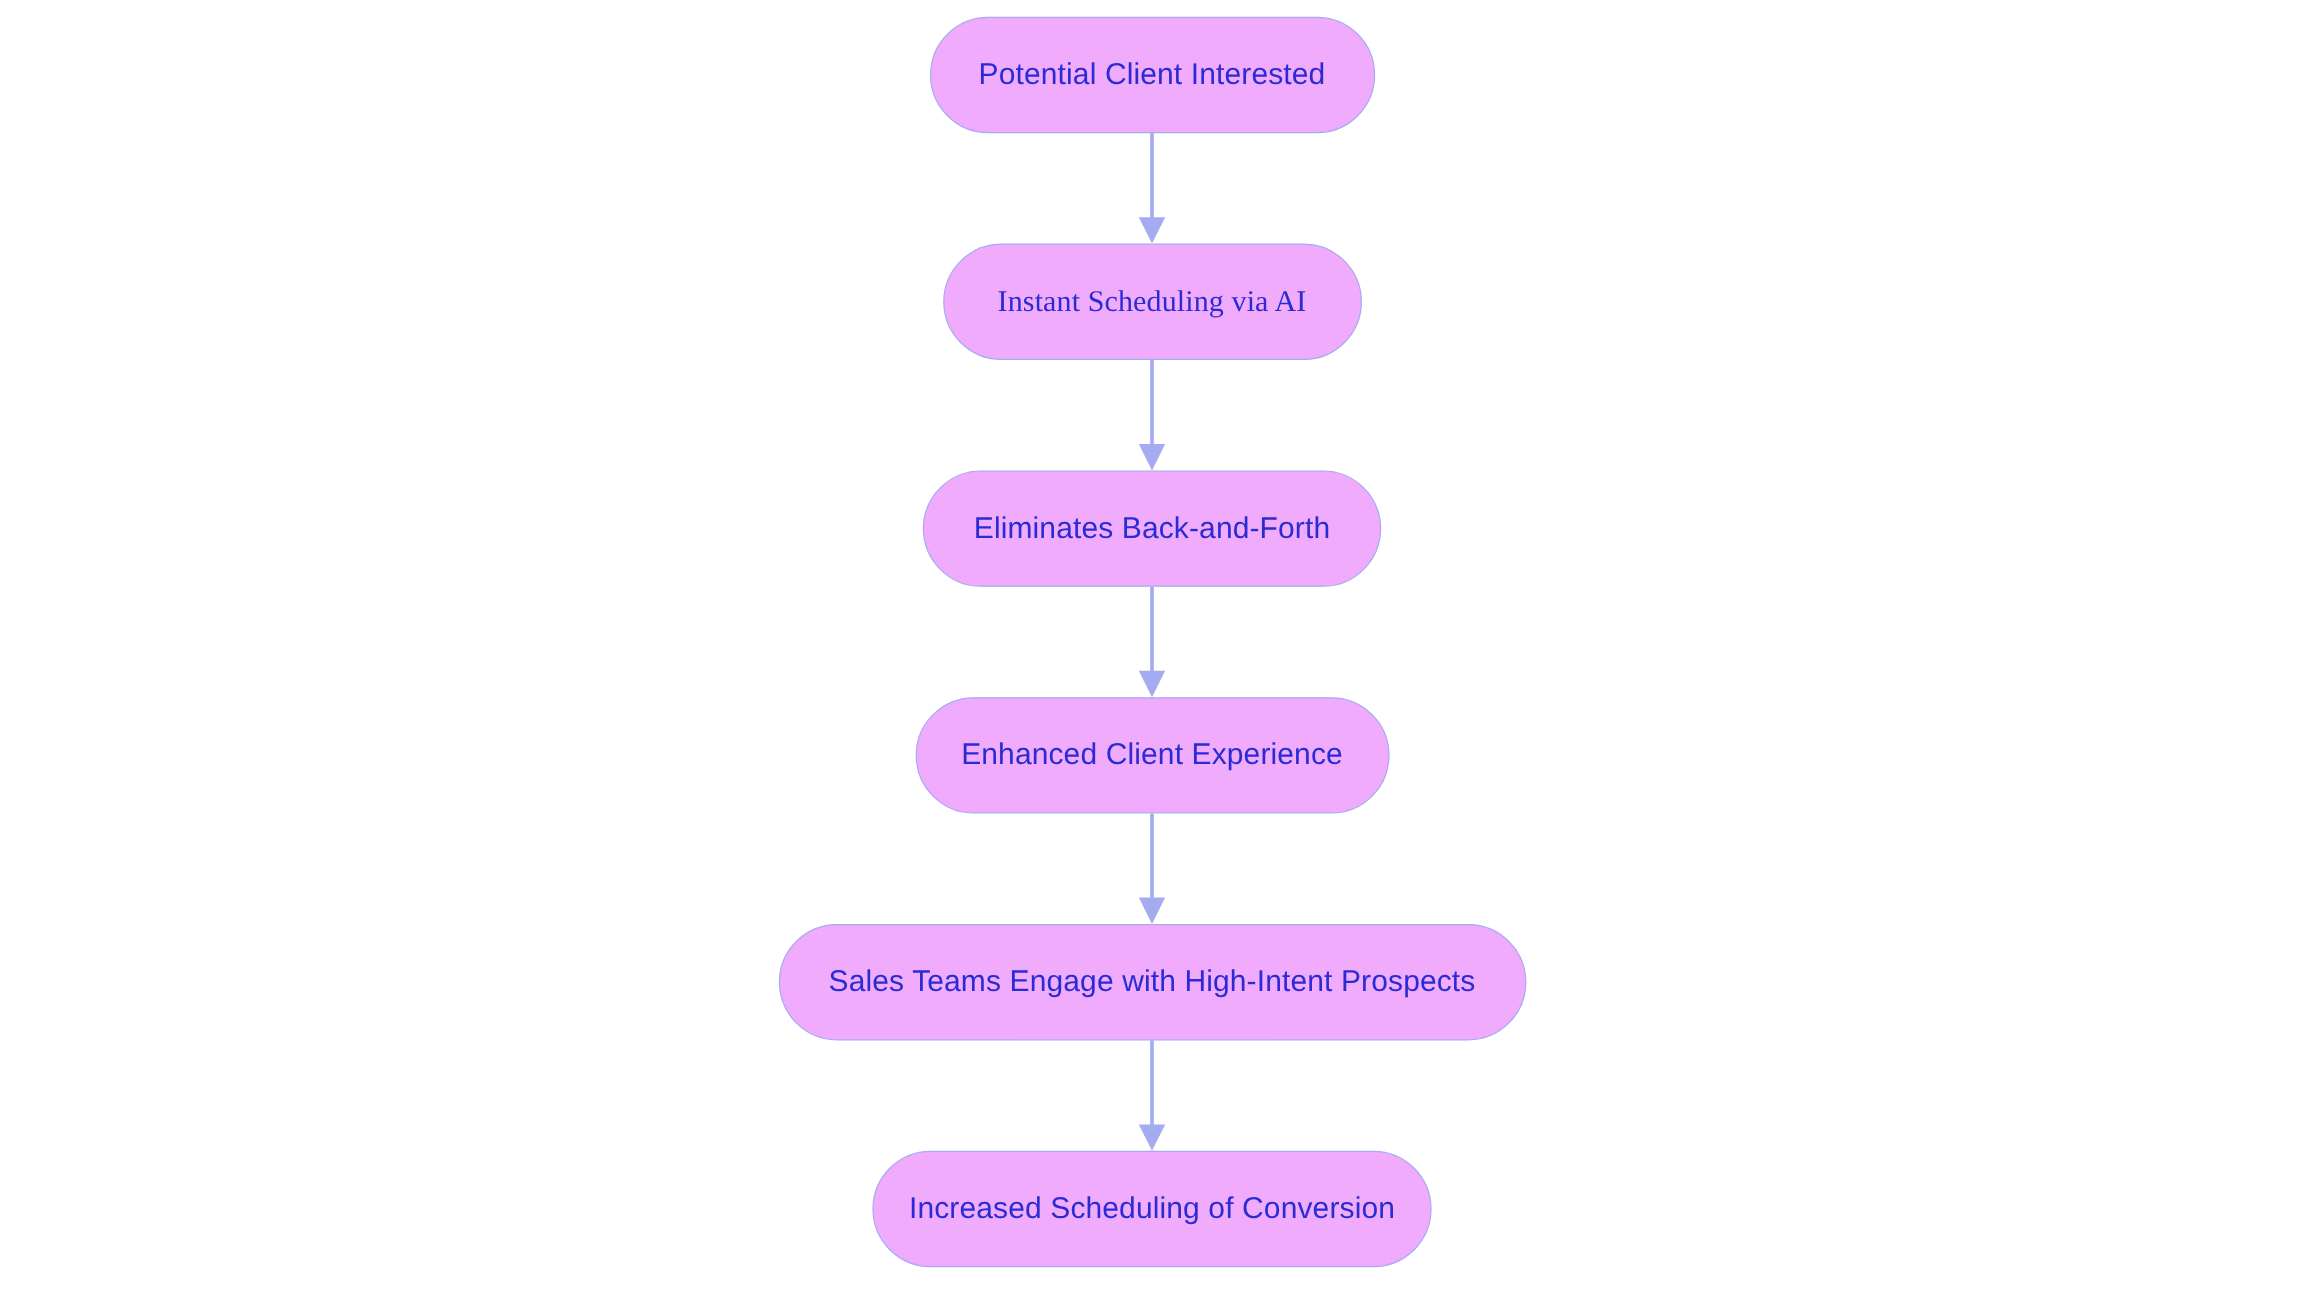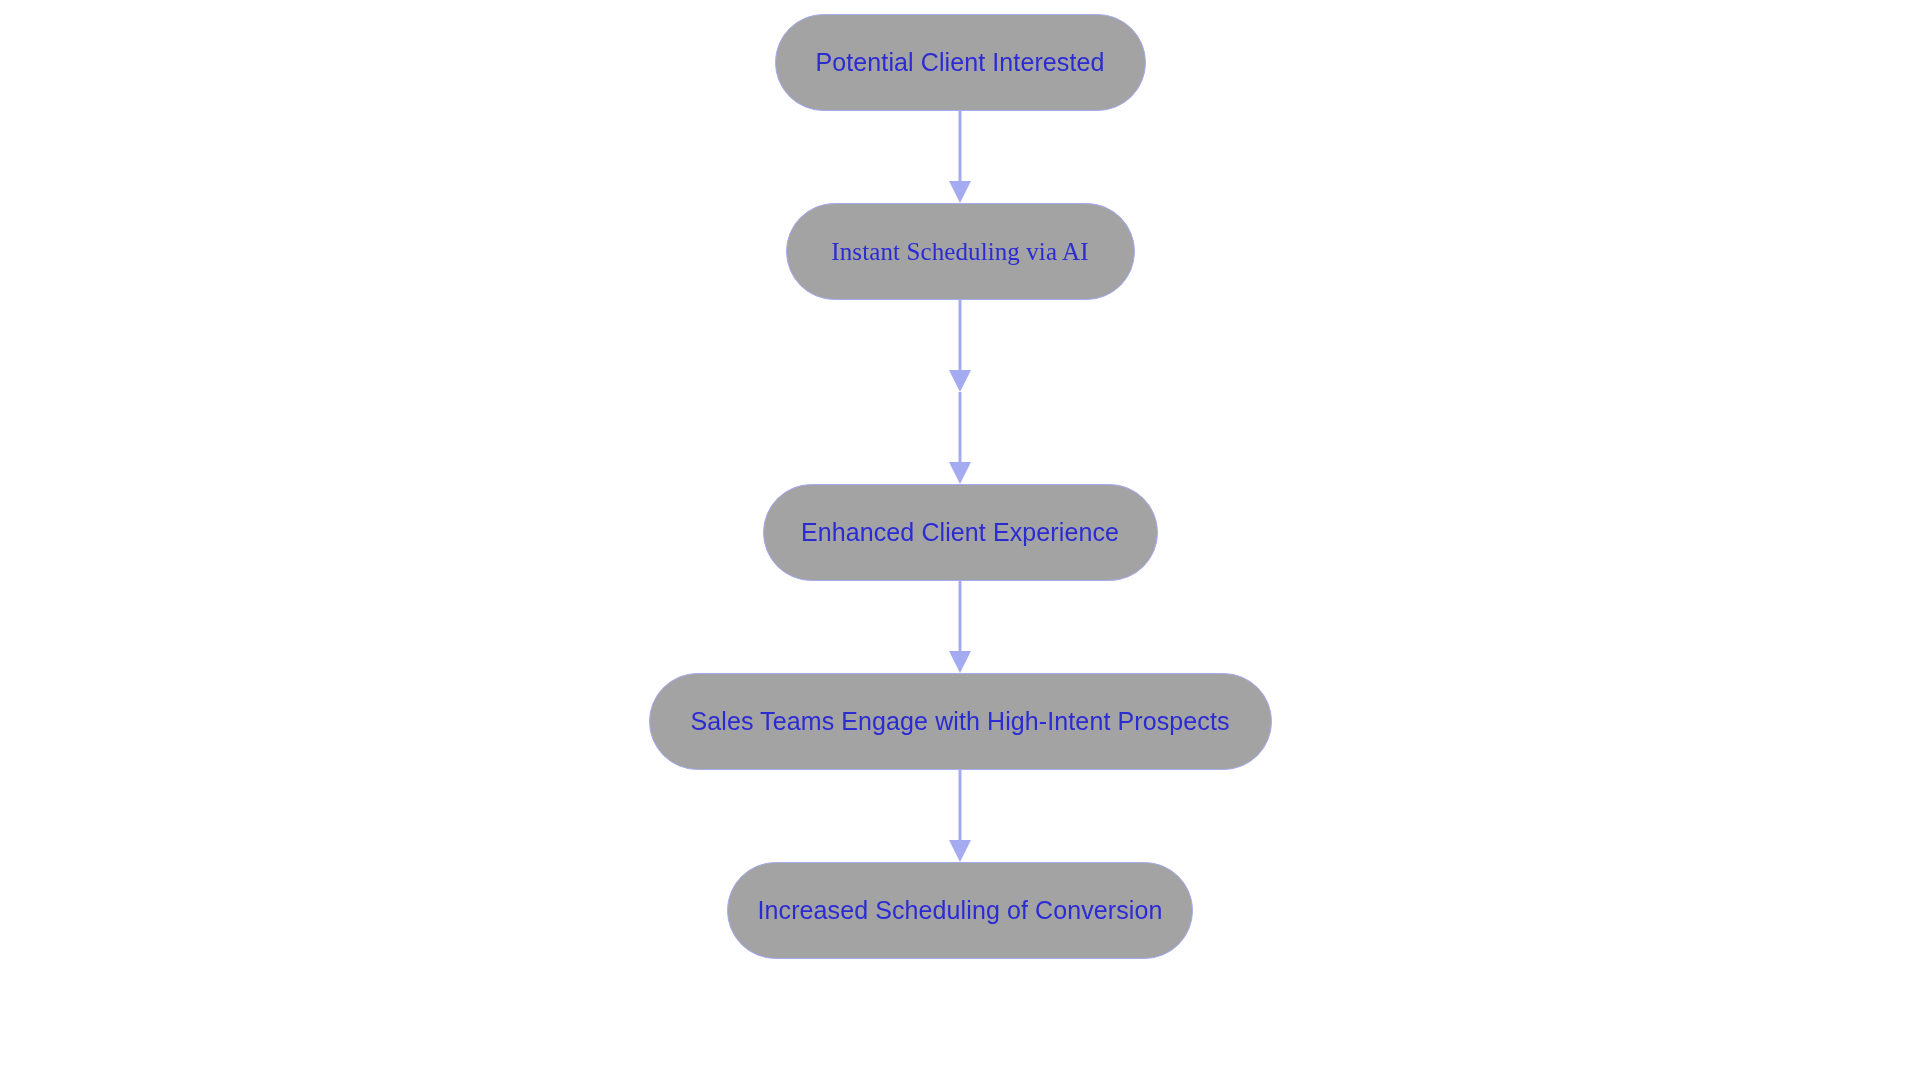--- a/index.html
+++ b/index.html
@@ -32,21 +32,21 @@
     flex-direction: column;
     align-items: center;
     justify-content: flex-start;
   }
 
   
   .node {
     box-sizing: border-box;
     height: 97px;
     border-radius: 49px;
-    background: #a3a3a3;
+    background: #f0abfc;
     border: 1.6px solid #a5abf0;
     color: #2b2bd4;
     display: flex;
     align-items: center;
     justify-content: center;
     font-size: 25px;
     font-weight: 400;
     letter-spacing: 0.1px;
     line-height: 1;
     white-space: nowrap;
@@ -119,20 +119,23 @@
 
     <div class="node n1">
       <span class="node-label">Instant Scheduling via AI</span>
     </div>
 
     <div class="connector">
       <div class="connector-line"></div>
       <div class="connector-head"></div>
     </div>
 
+    <div class="node n2">
+      <span class="node-label">Eliminates Back-and-Forth</span>
+    </div>
 
     <div class="connector">
       <div class="connector-line"></div>
       <div class="connector-head"></div>
     </div>
 
     <div class="node n3">
       <span class="node-label">Enhanced Client Experience</span>
     </div>
 

